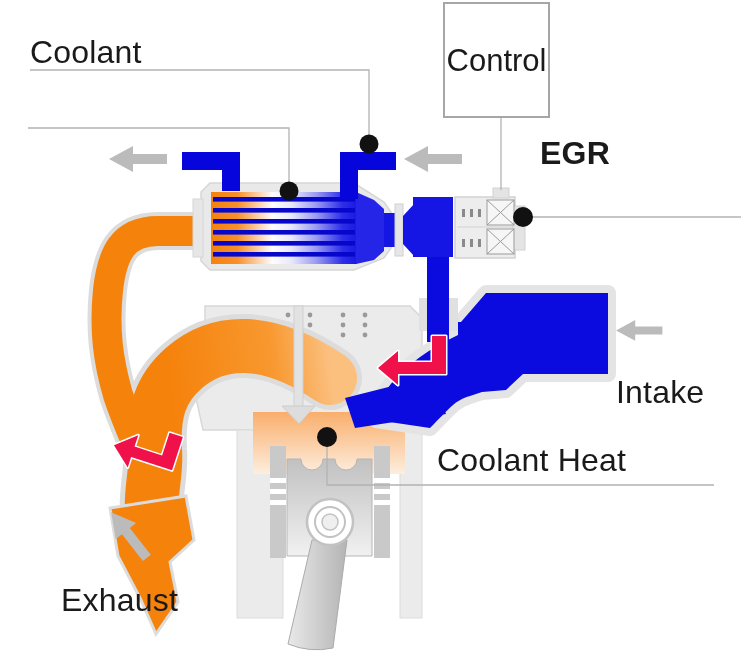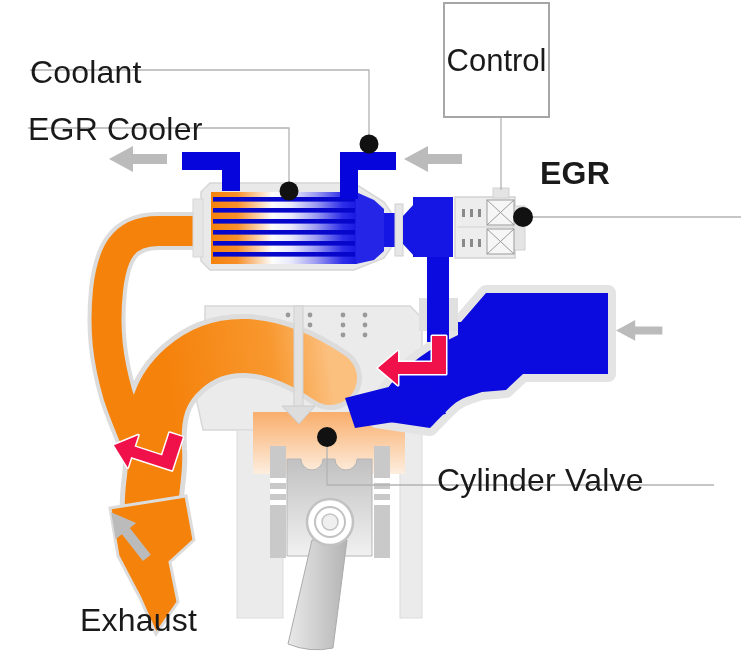--- a/index.html
+++ b/index.html
@@ -3,21 +3,21 @@
 <meta charset="utf-8">
 <style>
   html,body { margin:0; padding:0; background:#fff; }
   #stage {
     position:relative; width:743px; height:665px; background:#ffffff;
     overflow:hidden; font-family:"Liberation Sans", sans-serif;
   }
   #art { position:absolute; left:0; top:0; }
   .lbl {
     position:absolute; font-size:32px; line-height:1.05; color:#1a1a1a;
-    white-space:nowrap; letter-spacing:0.2px;margin-top:20px;
+    white-space:nowrap; letter-spacing:0.2px;
   }
   .lbl.two-line span { display:block; line-height:43px; }
   #control-unit-box {
     position:absolute; left:443px; top:2px; width:103px; height:112px;
     border:2px solid #a6a6a6; background:#ffffff;
     display:flex; flex-direction:column; align-items:center; justify-content:center;
   }
   #control-unit-box span { display:block; font-size:31px; line-height:41px; color:#1a1a1a; text-align:right; }
 </style>
 </head>
@@ -209,27 +209,27 @@
     <g fill="#111111">
       <circle cx="369" cy="144" r="9.5"></circle>
       <circle cx="289" cy="191" r="9.5"></circle>
       <circle cx="523" cy="217" r="10"></circle>
       <circle cx="327" cy="437" r="10"></circle>
     </g>
   </svg>
 
   <div class="lbl" style="left:30px; top:36px;">Coolant</div>
 
-  <div class="lbl" style="left:28px; top:93px;">EGR Cooler</div>
 
   <div id="control-unit-box">
     <span>Control</span>
   </div>
 
   <div class="lbl two-line" style="left:540px; top:132px;font-weight:bold;">
     <span>EGR</span>
   </div>
 
-
-  <div class="lbl" style="left:437px; top:444px;">Cylinder Valve</div>
-
-  <div class="lbl" style="left:80px; top:584px;">Exhaust</div>
+  <div class="lbl" style="left:616px; top:376px;">Intake</div>
+
+  <div class="lbl" style="left:437px; top:444px;">Coolant Heat</div>
+
+  <div class="lbl" style="left:61px; top:584px;">Exhaust</div>
 </div>
 
 </body></html>

